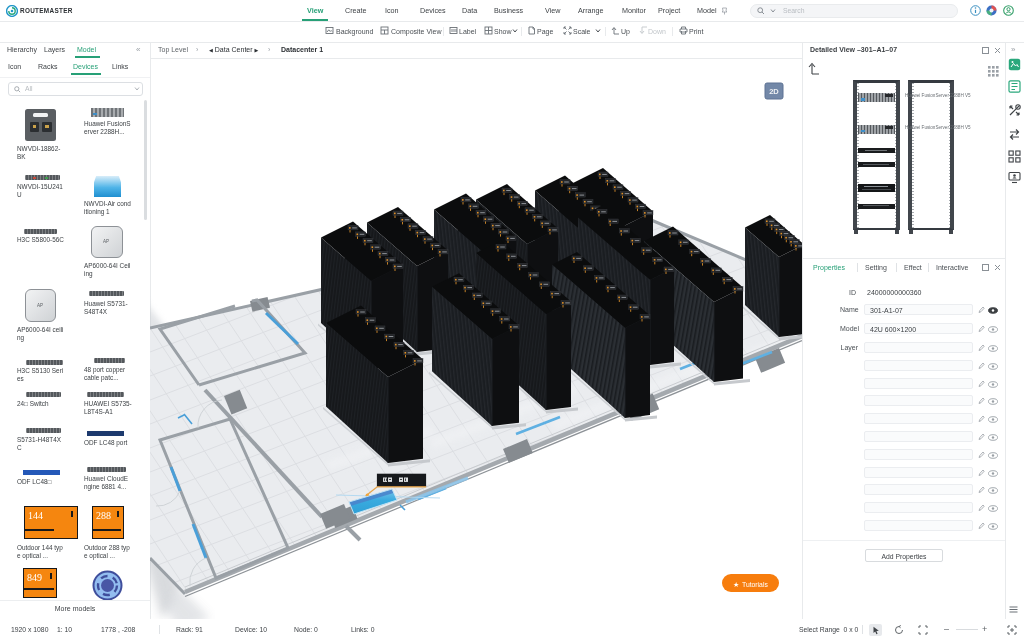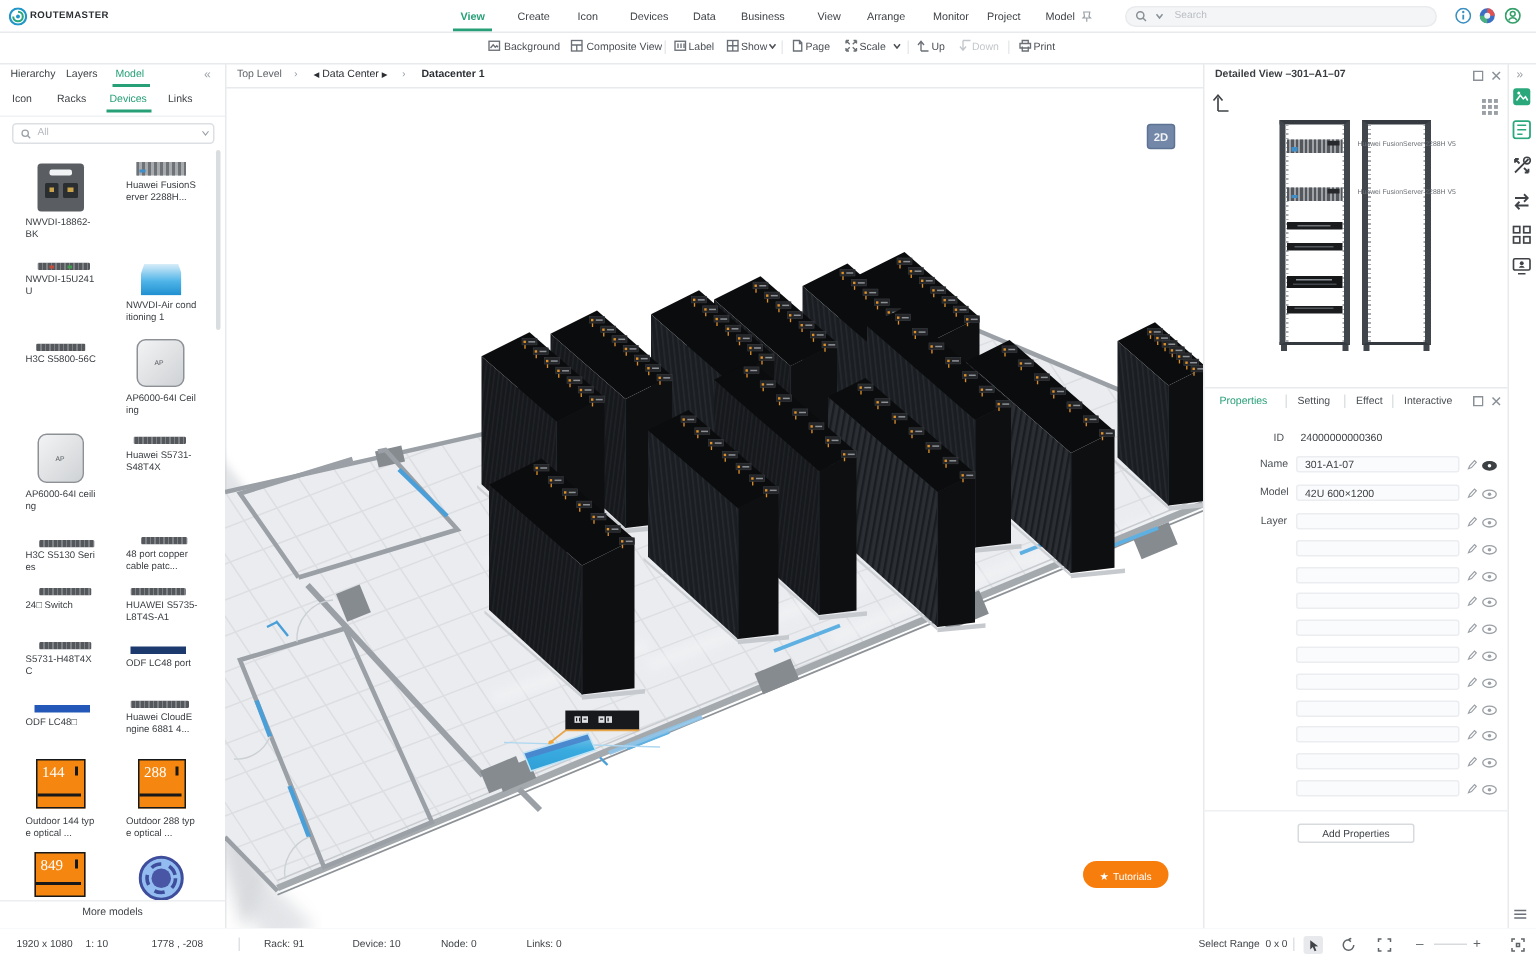--- a/index.html
+++ b/index.html
@@ -187,21 +187,21 @@
     <div class="thumb" style="left:87px;top:392px;width:37px;height:5px;background:#54585c;background-image:repeating-linear-gradient(90deg,rgba(255,255,255,.25) 0 1px,transparent 1px 3px);border-radius:1px;"></div>
     <div class="lbl" style="left:84px;top:400px;width:62px">HUAWEI S5735-<br>L8T4S-A1</div>
     <div class="thumb" style="left:26px;top:428px;width:35px;height:5px;background:#54585c;background-image:repeating-linear-gradient(90deg,rgba(255,255,255,.25) 0 1px,transparent 1px 3px);border-radius:1px;"></div>
     <div class="lbl" style="left:17px;top:436px;width:62px">S5731-H48T4X<br>C</div>
     <div class="thumb" style="left:87px;top:431px;width:37px;height:5px;background:#1d3a6e"></div>
     <div class="lbl" style="left:84px;top:439px;width:62px">ODF LC48 port</div>
     <div class="thumb" style="left:23px;top:470px;width:37px;height:5px;background:#2458b8"></div>
     <div class="lbl" style="left:17px;top:478px;width:62px">ODF LC48□</div>
     <div class="thumb" style="left:87px;top:467px;width:39px;height:5px;background:#54585c;background-image:repeating-linear-gradient(90deg,rgba(255,255,255,.25) 0 1px,transparent 1px 3px);border-radius:1px;"></div>
     <div class="lbl" style="left:84px;top:475px;width:62px">Huawei CloudE<br>ngine 6881 4...</div>
-    <div class="thumb" style="left:24px;top:506px;width:33px;height:33px;background:#f5860f;border:1.8px solid #17181a">
+    <div class="thumb" style="left:24px;top:506px;width:54px;height:33px;background:#f5860f;border:1.8px solid #17181a">
 <div class="abs" style="left:0;top:22px;width:29px;height:1.8px;background:#17181a"></div>
 <div class="abs" style="right:4px;top:4px;width:2.5px;height:6px;background:#17181a"></div>
 <div class="abs" style="left:3px;top:3px;font-family:'Liberation Serif',serif;font-size:10px;color:#fff">144</div>
     </div>
     <div class="lbl" style="left:17px;top:544px;width:62px">Outdoor 144 typ<br>e optical ...</div>
     <div class="thumb" style="left:92px;top:506px;width:32px;height:33px;background:#f5860f;border:1.8px solid #17181a">
 <div class="abs" style="left:0;top:22px;width:28px;height:1.8px;background:#17181a"></div>
 <div class="abs" style="right:4px;top:4px;width:2.5px;height:6px;background:#17181a"></div>
 <div class="abs" style="left:3px;top:3px;font-family:'Liberation Serif',serif;font-size:10px;color:#fff">288</div>
     </div>

